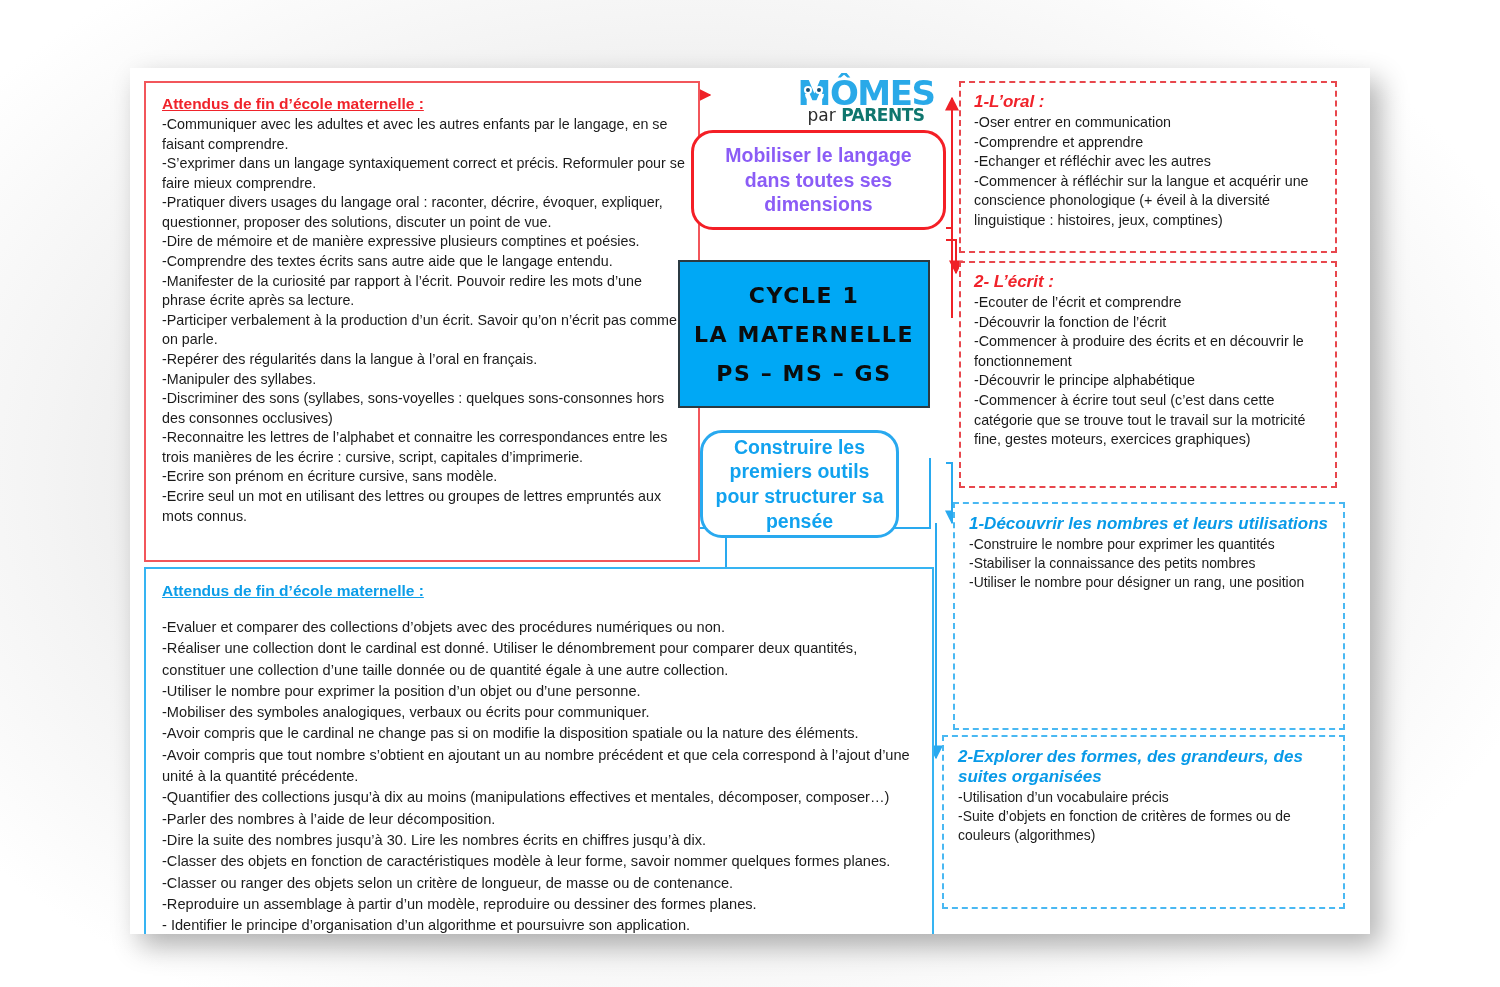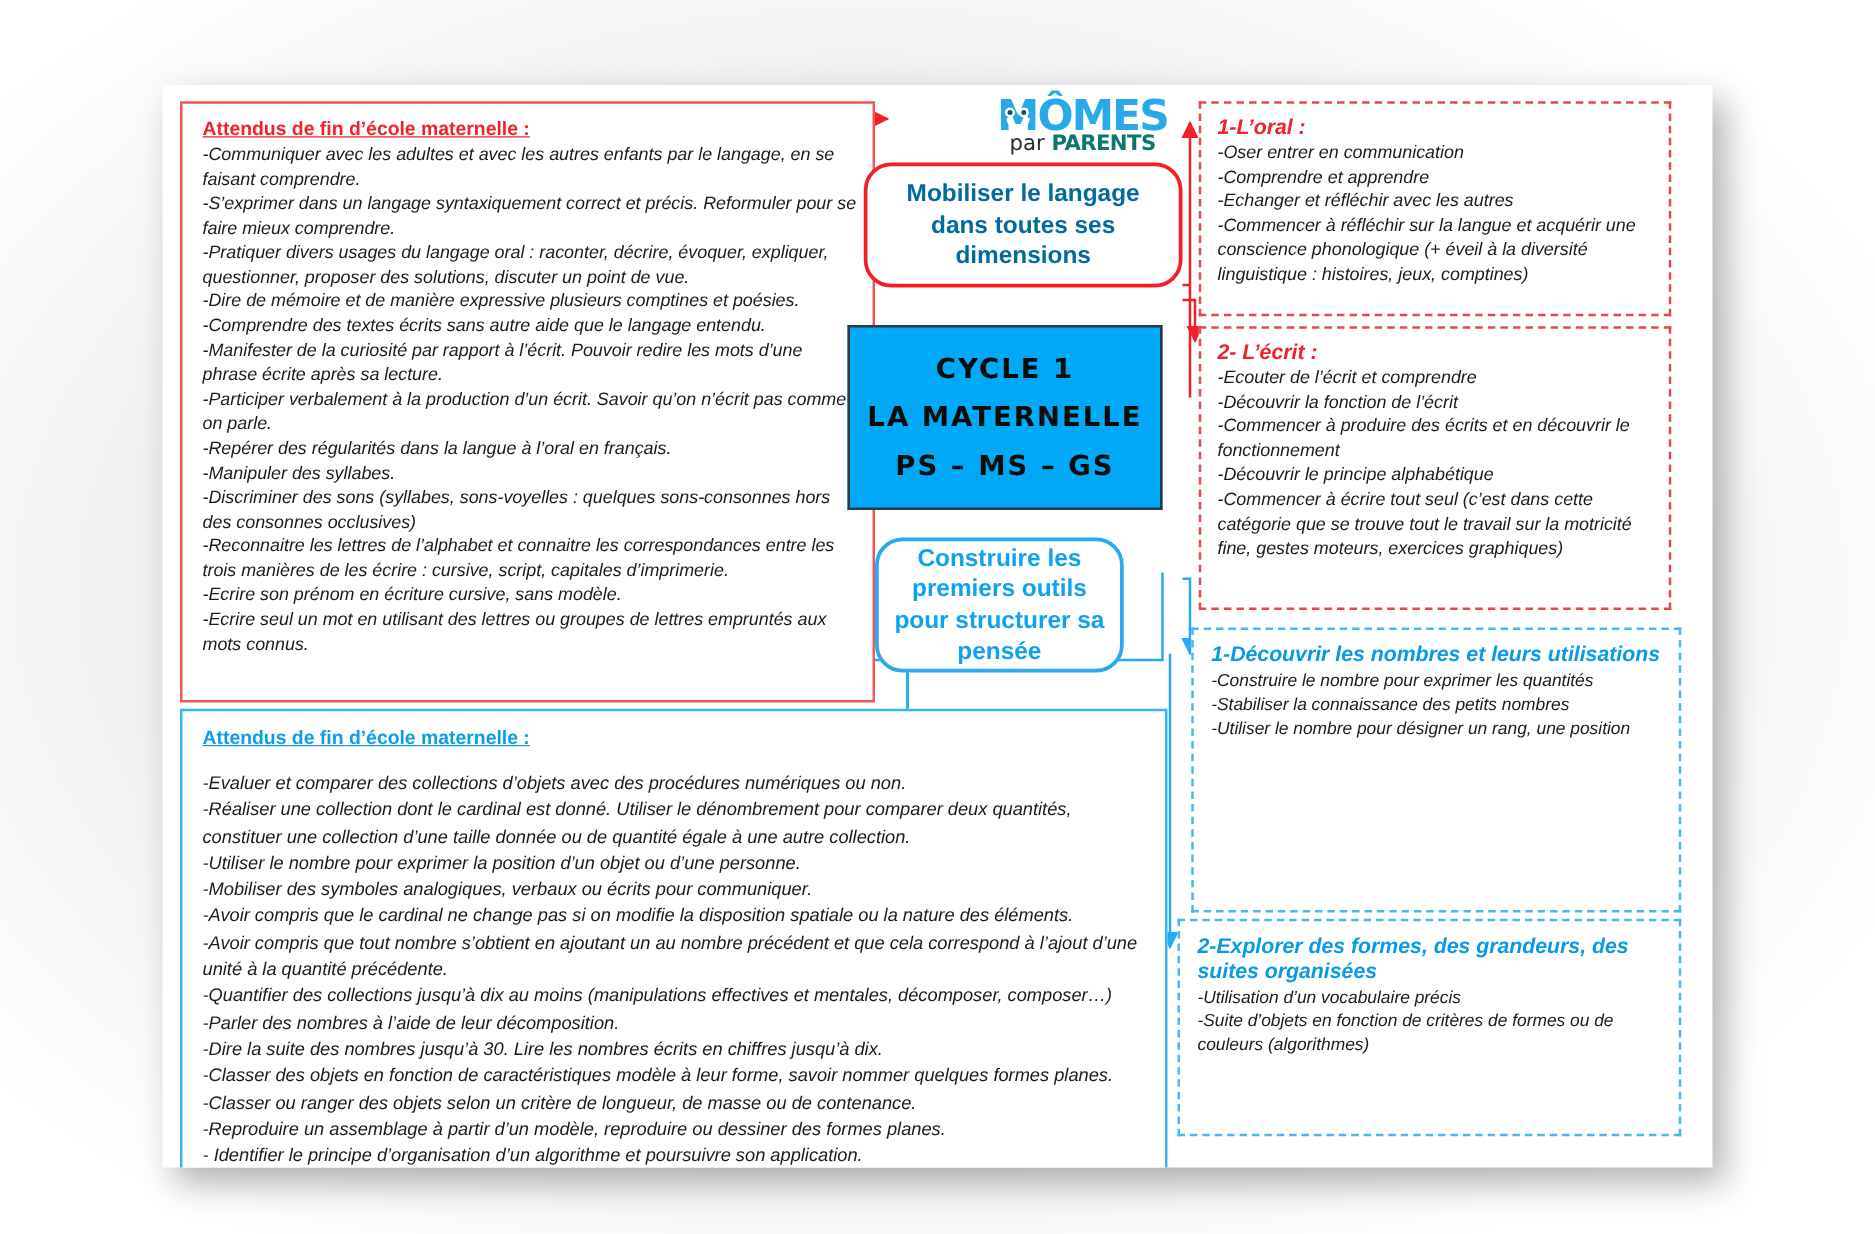--- a/index.html
+++ b/index.html
@@ -43,21 +43,21 @@
   .hdr-red  { color: #f0232b; }
   .hdr-blue { color: #0c9de8; }
 
   .hdr-ital {
     font-weight: bold; font-style: italic; font-size: 17px;
     line-height: 1.18; margin-bottom: 1px;
   }
   .hdr-ital.red  { color: #f0232b; }
   .hdr-ital.blue { color: #089ae8; }
 
-  .lines { color: #1b1b1b; font-size: 14.3px; line-height: 1.37; font-style: italic; }
+  .lines { color: #1b1b1b; font-size: 14.3px; line-height: 1.37; }
   .lines p { margin: 0; }
   .lines.big { font-size: 14.6px; line-height: 1.46; }
   .lines.sm  { font-size: 13.9px; line-height: 1.36; }
 
   
   #panel-oral-attendus {
     left: 14px; top: 13px; width: 556px; height: 481px;
     padding: 12px 13px 8px 16px;
   }
   #panel-maths-attendus {
@@ -114,21 +114,21 @@
   }
   #logo-par b { color: #0f766e; font-weight: bold; letter-spacing: -0.5px; }
 
   #box-mobiliser {
     position: absolute; left: 561px; top: 62px;
     width: 255px; height: 100px;
     border: 3px solid #f41f26; border-radius: 22px;
     background: #ffffff;
     display: flex; align-items: center; justify-content: center;
     text-align: center;
-    color: #0369a1; font-weight: bold; font-size: 19.5px; line-height: 1.28;
+    color: #8b5cf6; font-weight: bold; font-size: 19.5px; line-height: 1.28;
     padding: 0 12px;
   }
   #box-cycle {
     position: absolute; left: 548px; top: 192px;
     width: 252px; height: 148px;
     background: #00a8f5; border: 2px solid #2b3a42;
     display: flex; flex-direction: column;
     align-items: center; justify-content: center; gap: 14px;
     color: #0c0c0c; font-weight: bold; font-size: 22px;
     letter-spacing: 1.6px;

